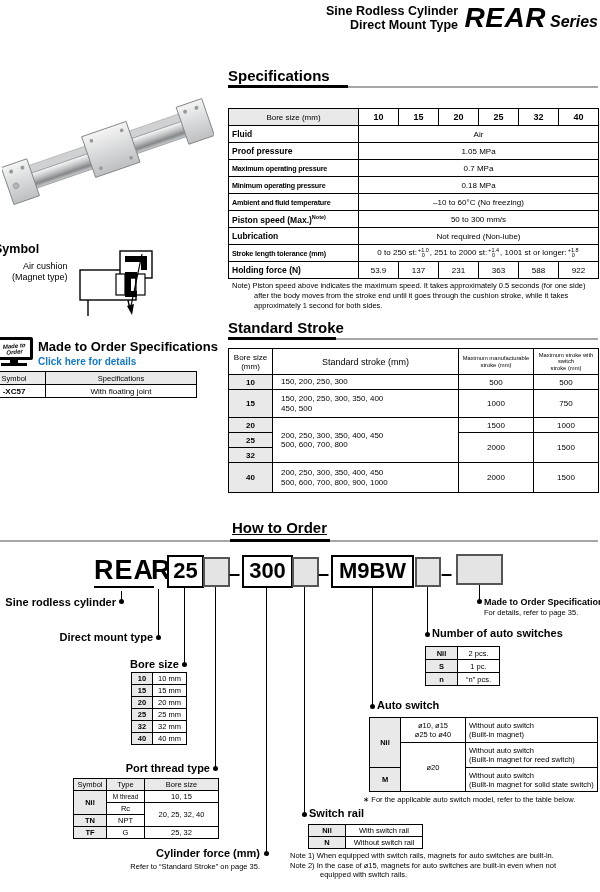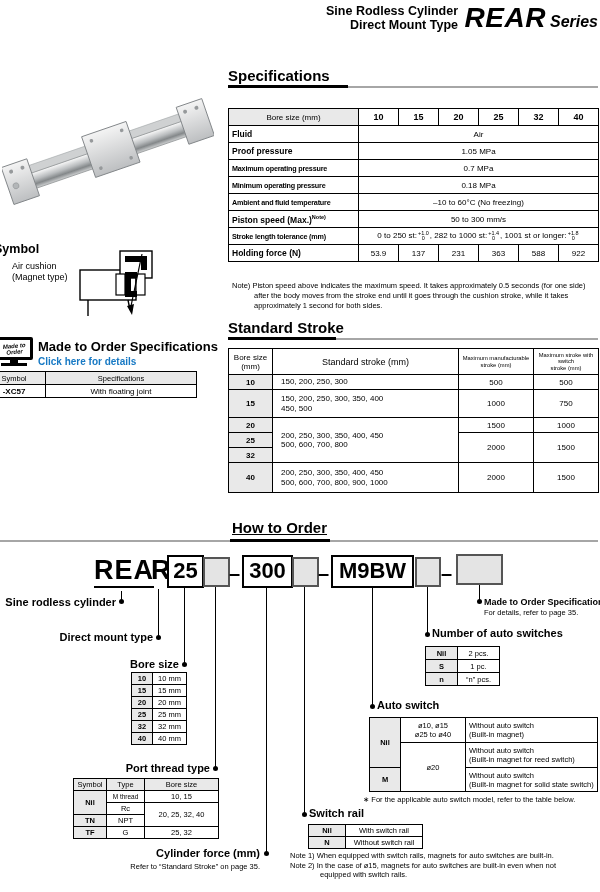--- a/index.html
+++ b/index.html
@@ -84,21 +84,21 @@
       <circle cx="8" cy="62" r="3" fill="#b3b6b8" stroke="#8a8e90" stroke-width="0.5"></circle>
       <rect x="86" y="37" width="47" height="43" fill="url(#blockg)" stroke="#83878a" stroke-width="0.9"></rect>
       <circle cx="94" cy="44" r="1.8" fill="#96999b"></circle>
         <circle cx="126" cy="44" r="1.8" fill="#96999b"></circle>
       <circle cx="94" cy="73" r="1.8" fill="#96999b"></circle>
         <circle cx="126" cy="73" r="1.8" fill="#96999b"></circle>
     </g>
   </svg>
 
   <div class="abs b" style="left:-6px;top:242px;font-size:12.5px;">Symbol</div>
-  <div class="abs" style="left:12px;top:261px;font-size:9px;line-height:11px;">
+  <div class="abs" style="left:12px;top:261px;font-size:9px;line-height:11px;text-align:right;">
     <div>Air cushion</div>
     <div>(Magnet type)</div>
   </div>
   <svg class="abs" style="left:72px;top:246px;" width="92" height="74" viewBox="0 0 92 74">
     <rect x="8" y="24" width="56" height="30" fill="#fff" stroke="#000" stroke-width="1.4"></rect>
     <rect x="48" y="5" width="32" height="27" fill="#fff" stroke="#000" stroke-width="1.4"></rect>
     <path d="M53 10 h22 v14 h-6 v-8 h-16 z" fill="#000"></path>
     <rect x="44" y="28" width="9" height="21" fill="#fff" stroke="#000" stroke-width="1.2"></rect>
     <rect x="64" y="28" width="9" height="21" fill="#fff" stroke="#000" stroke-width="1.2"></rect>
     <path d="M53 26 h12 v6 h-6 v13 h6 v6 h-12 z" fill="#000"></path>
@@ -171,25 +171,29 @@
         </tr>
     <tr>
           <td class="lab sm">Ambient and fluid temperature</td>
           <td colspan="6">–10 to 60°C (No freezing)</td>
         </tr>
     <tr>
           <td class="lab"><span>Piston speed (Max.)</span><span class="noteref">Note)</span></td>
           <td colspan="6">50 to 300 mm/s</td>
         </tr>
     <tr>
+          <td class="lab">Lubrication</td>
+          <td colspan="6">Not required (Non-lube)</td>
+        </tr>
+    <tr>
           <td class="lab sm">Stroke length tolerance (mm)</td>
       <td colspan="6"><span>0 to 250 st:</span><span class="tol">
               <span>+1.0</span>
               <span>0</span>
-            </span><span>, 282 to 1000 st:</span><span class="tol">
+            </span><span>, 251 to 2000 st:</span><span class="tol">
               <span>+1.4</span>
               <span>0</span>
             </span><span>, 1001 st or longer:</span><span class="tol">
               <span>+1.8</span>
               <span>0</span>
             </span></td>
         </tr>
     <tr>
           <td class="lab">Holding force (N)</td>
       <td>53.9</td>

